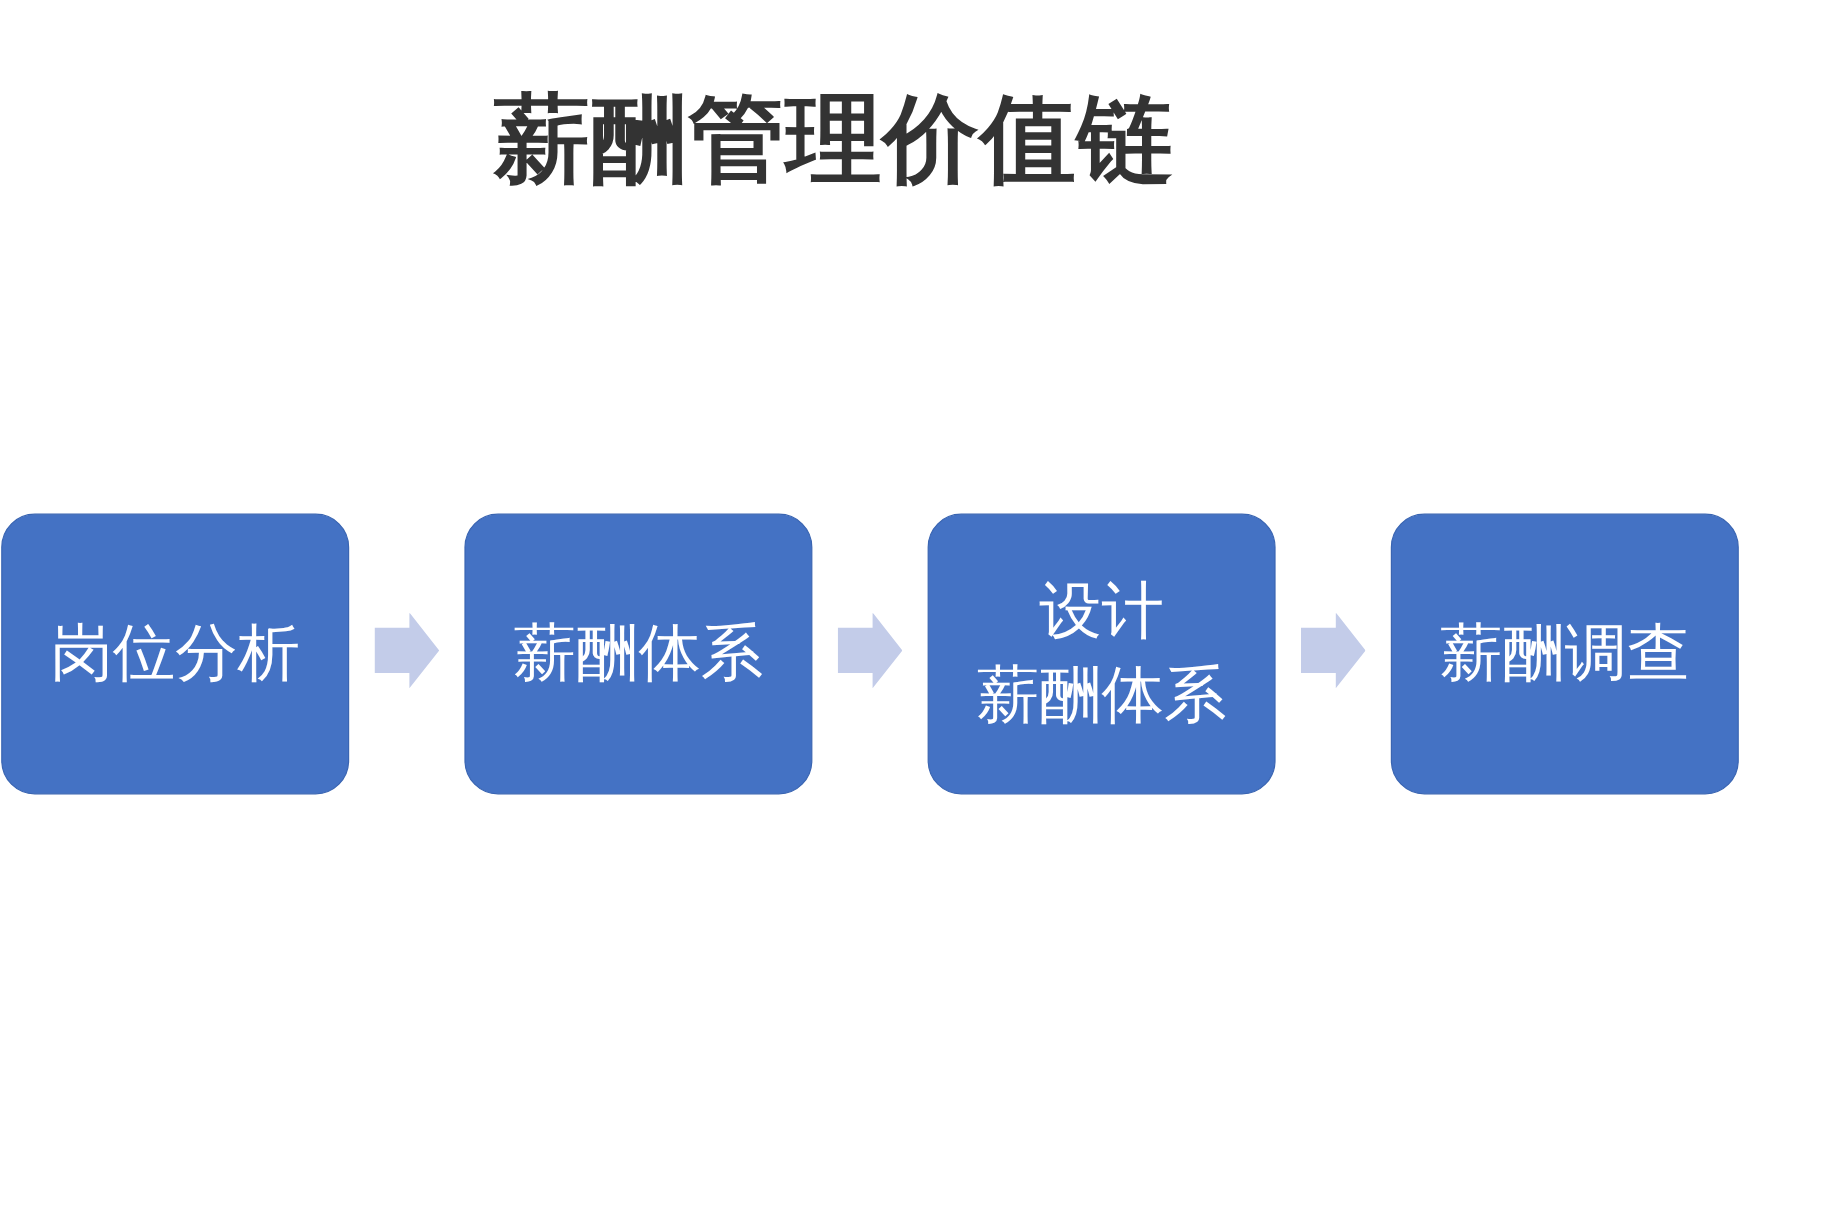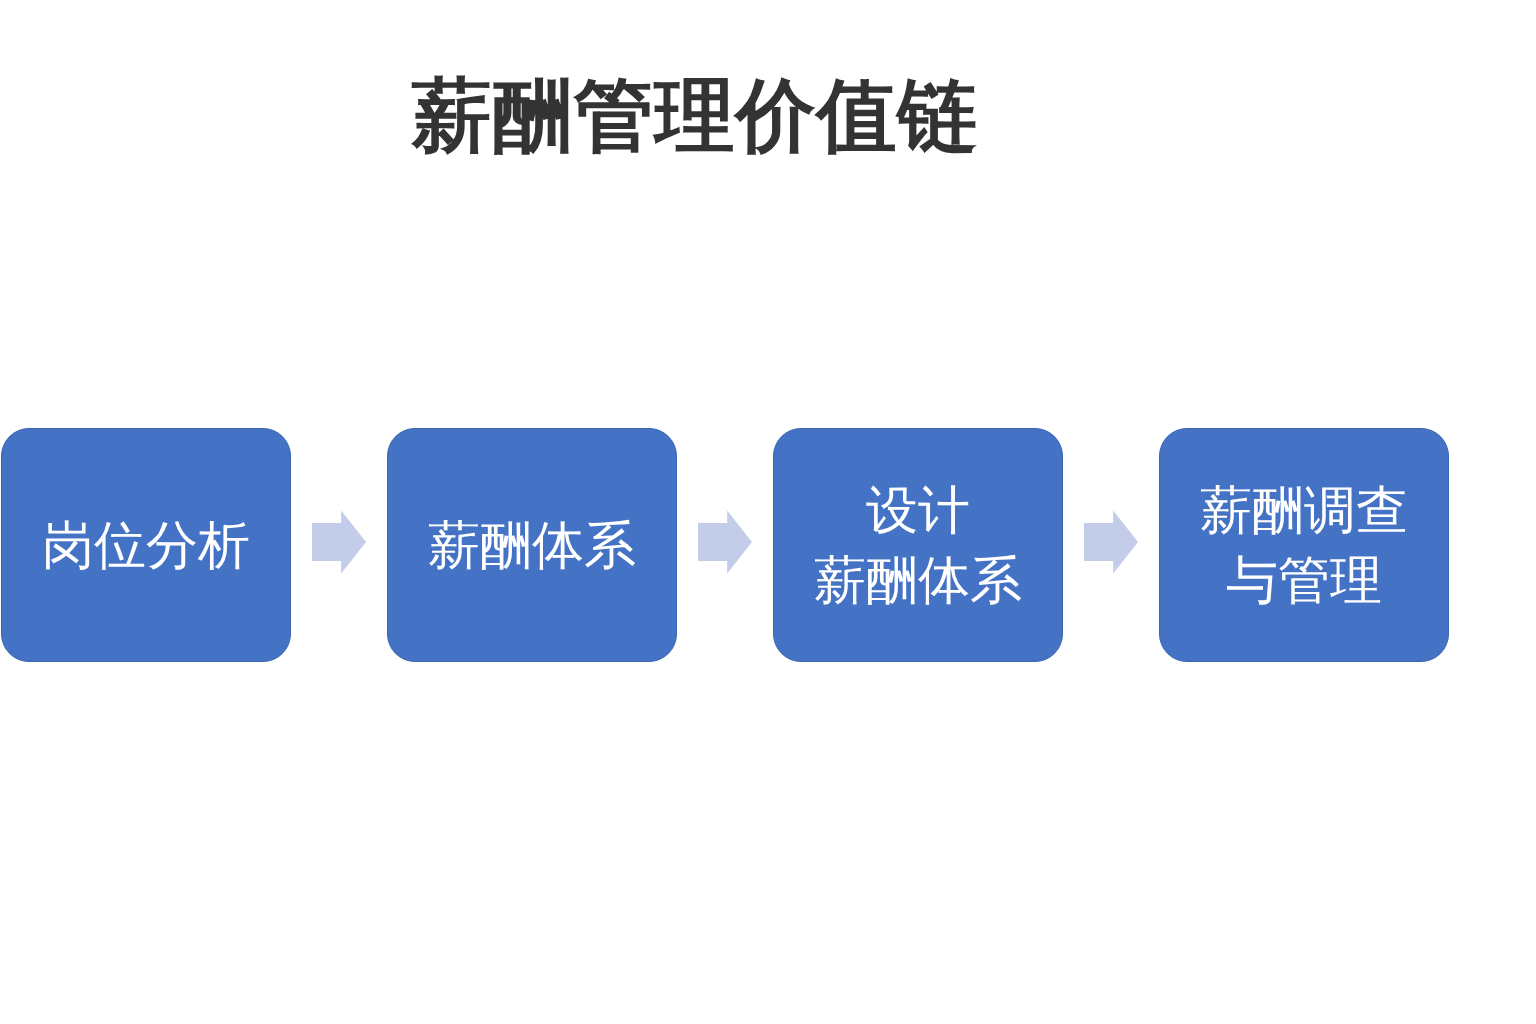--- a/index.html
+++ b/index.html
@@ -97,18 +97,17 @@
       <div>设计</div>
       <div>薪酬体系</div>
     </div>
 
     <div class="arrow-cell">
       <div class="arrow"></div>
     </div>
 
     <div class="box">
       <div>薪酬调查</div>
-      <div>与管理</div>
     </div>
 
   </div>
 
 </div>
 
 </body></html>

